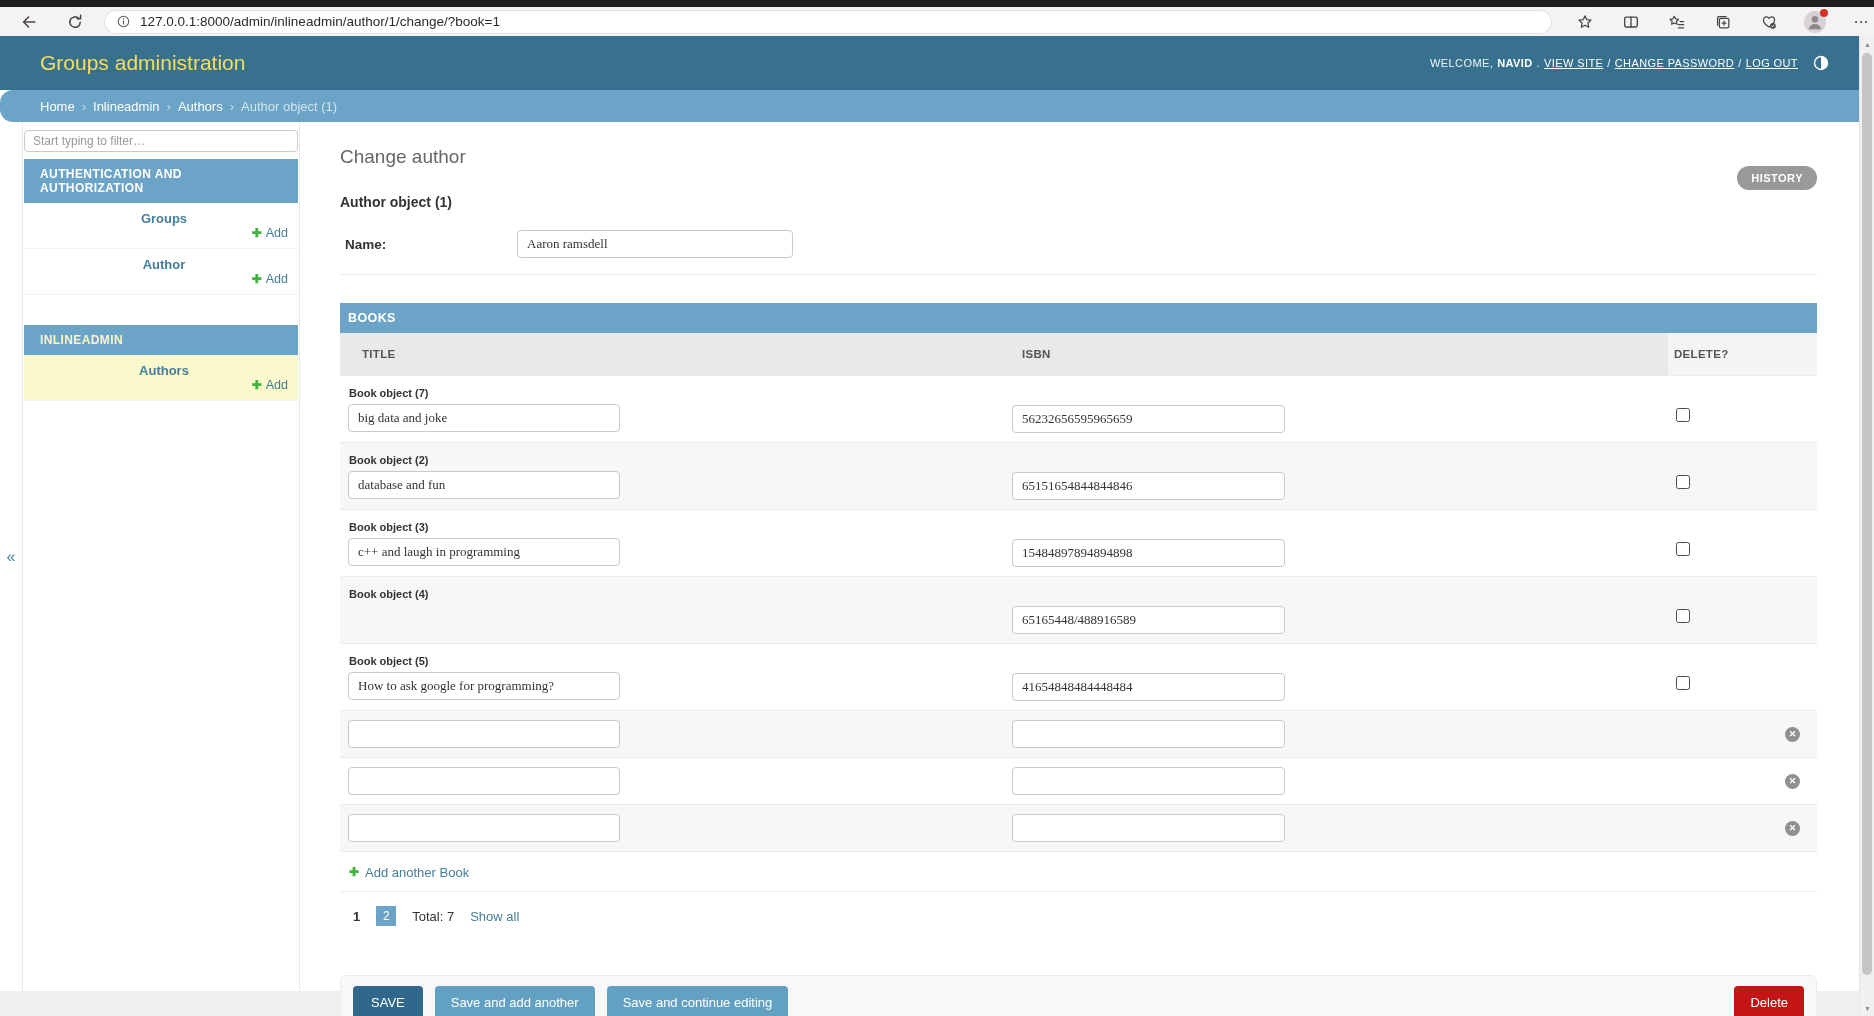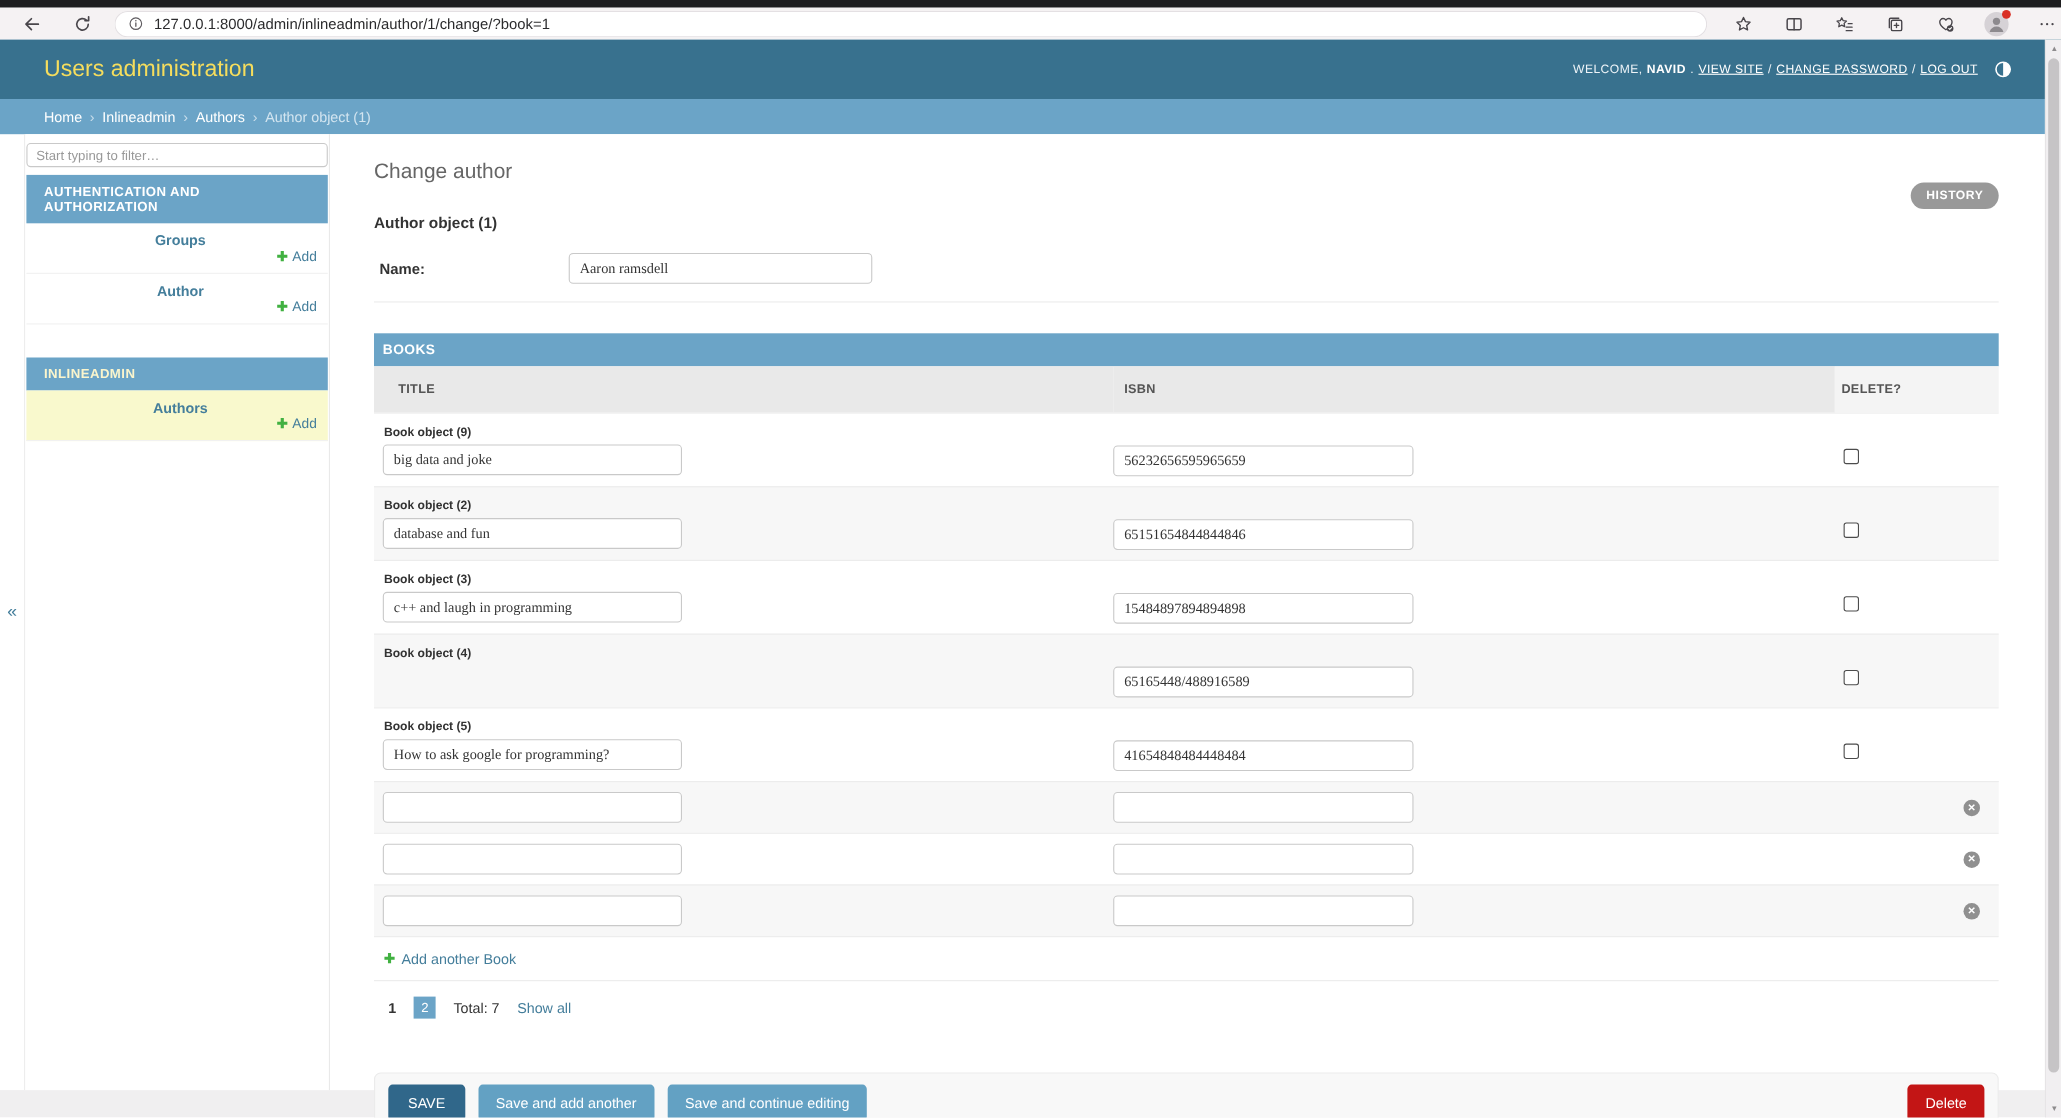--- a/index.html
+++ b/index.html
@@ -24,21 +24,21 @@
   .avatar-wrap svg { width:22px; height:22px; }
   .avatar-dot { position:absolute; top:-2px; right:-2px; width:8px; height:8px; border-radius:50%; background:#d93025; }
   
   .admin-header { height:54px; background:#38718e; display:flex; align-items:center; padding:0 44px 0 40px; }
   .branding { font-size:21px; color:#f5dd5d; font-weight:400; cursor:pointer; }
   .user-tools { margin-left:auto; font-size:11px; letter-spacing:.4px; color:#eef4f8; display:flex; align-items:center; gap:4px; white-space:nowrap; }
   .user-tools a { color:#fff; text-decoration:underline; cursor:pointer; }
   .user-tools .uname { font-weight:700; color:#fff; }
   .theme-toggle { margin-left:10px; width:18px; height:18px; cursor:pointer; }
   
-  .breadcrumbs { height:32px; background:#6ba4c7; display:flex; align-items:center; padding:0 40px; font-size:13px; color:#d3e5f0; gap:7px; white-space:nowrap; }
+  .breadcrumbs { height:32px; background:#6ba4c7; display:flex; align-items:center; padding:0 40px; font-size:13px; color:#d3e5f0; gap:7px; white-space:nowrap;border-radius:13px; }
   .breadcrumbs a { color:#fff; text-decoration:none; cursor:pointer; }
   .breadcrumbs .sep { color:#c8ddEB; }
   
   .main-wrap { display:flex; height:869px; align-items:stretch; }
   .toggle-col { width:23px; border-right:1px solid #e9e9e9; display:flex; align-items:center; justify-content:center; flex:0 0 auto; }
   .toggle-col span { color:#447e9b; font-size:16px; cursor:pointer; }
   .sidebar { width:277px; border-right:1px solid #e9e9e9; padding:8px 1px 0 1px; flex:0 0 auto; background:#fff; }
   .filter-input { width:274px; height:22px; border:1px solid #c9c9c9; border-radius:4px; font-size:12px; padding:2px 8px; color:#555; font-family:inherit; }
   .filter-input::placeholder { color:#999; }
   .side-module { margin-top:7px; }
@@ -162,21 +162,21 @@
         <svg viewBox="0 0 20 20">
           <circle cx="4.5" cy="10" r="1.15" fill="#49464b"></circle>
           <circle cx="10" cy="10" r="1.15" fill="#49464b"></circle>
           <circle cx="15.5" cy="10" r="1.15" fill="#49464b"></circle>
         </svg>
       </div>
     </div>
 </div>
 
 <div class="admin-header">
-  <div class="branding">Users administration</div>
+  <div class="branding">Groups administration</div>
   <div class="user-tools">
     <span>WELCOME,</span>
     <span class="uname">NAVID</span>
       <span>.</span>
     <span style="display:flex;gap:4px;align-items:center;">
         <a>VIEW SITE</a>
         <span>/</span>
         <a>CHANGE PASSWORD</a>
         <span>/</span>
         <a>LOG OUT</a>
@@ -249,21 +249,21 @@
 
       <div class="books-module">
         <div class="module-caption">BOOKS</div>
         <div class="books-thead">
           <div class="th">TITLE</div>
           <div class="th th-isbn">ISBN</div>
           <div class="th th-delete">DELETE?</div>
         </div>
         <div>
             <div class="book-row">
-              <div class="cell-title"><p class="row-label">Book object (9)</p><input class="text-input title-input" type="text" value="big data and joke" style=""></div>
+              <div class="cell-title"><p class="row-label">Book object (7)</p><input class="text-input title-input" type="text" value="big data and joke" style=""></div>
               <div class="cell-isbn"><input class="text-input isbn-input" type="text" value="56232656595965659" style=""></div>
               <div class="cell-del"><input class="del-check" type="checkbox" style=""></div>
             </div>
             <div class="book-row alt">
               <div class="cell-title"><p class="row-label">Book object (2)</p><input class="text-input title-input" type="text" value="database and fun" style=""></div>
               <div class="cell-isbn"><input class="text-input isbn-input" type="text" value="65151654844844846" style=""></div>
               <div class="cell-del"><input class="del-check" type="checkbox" style=""></div>
             </div>
             <div class="book-row">
               <div class="cell-title"><p class="row-label">Book object (3)</p><input class="text-input title-input" type="text" value="c++ and laugh in programming" style=""></div>

